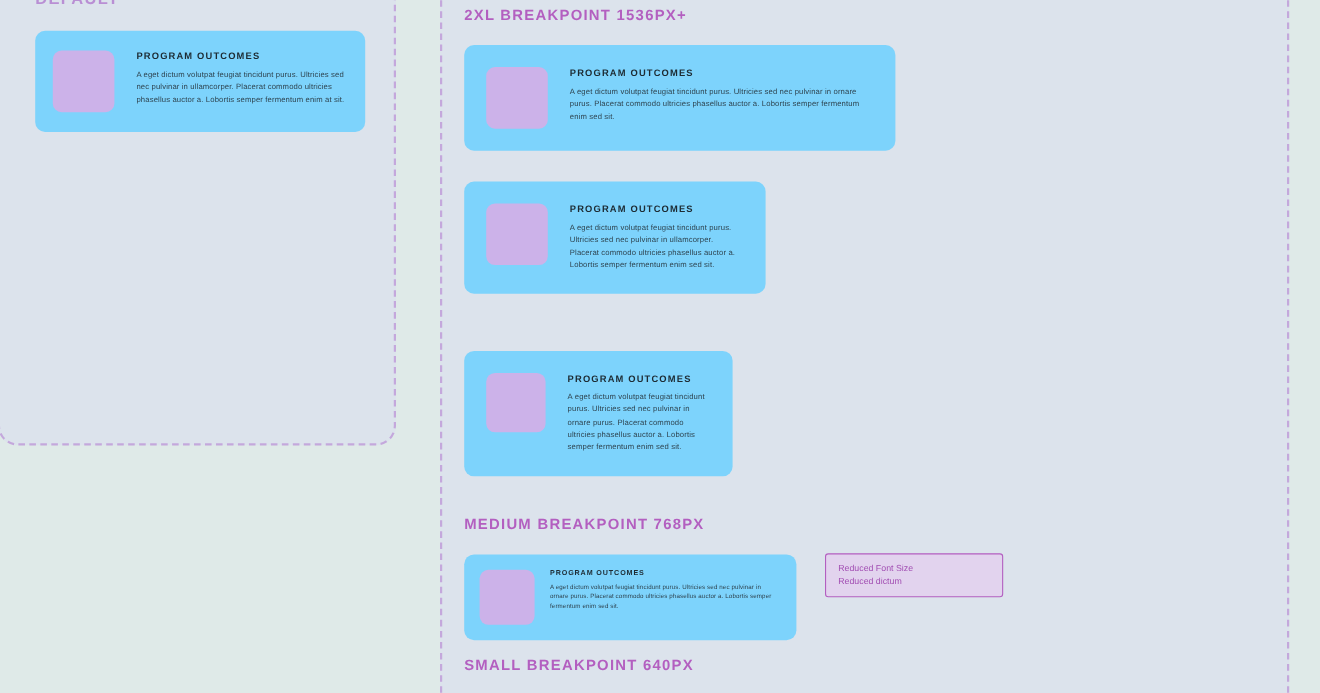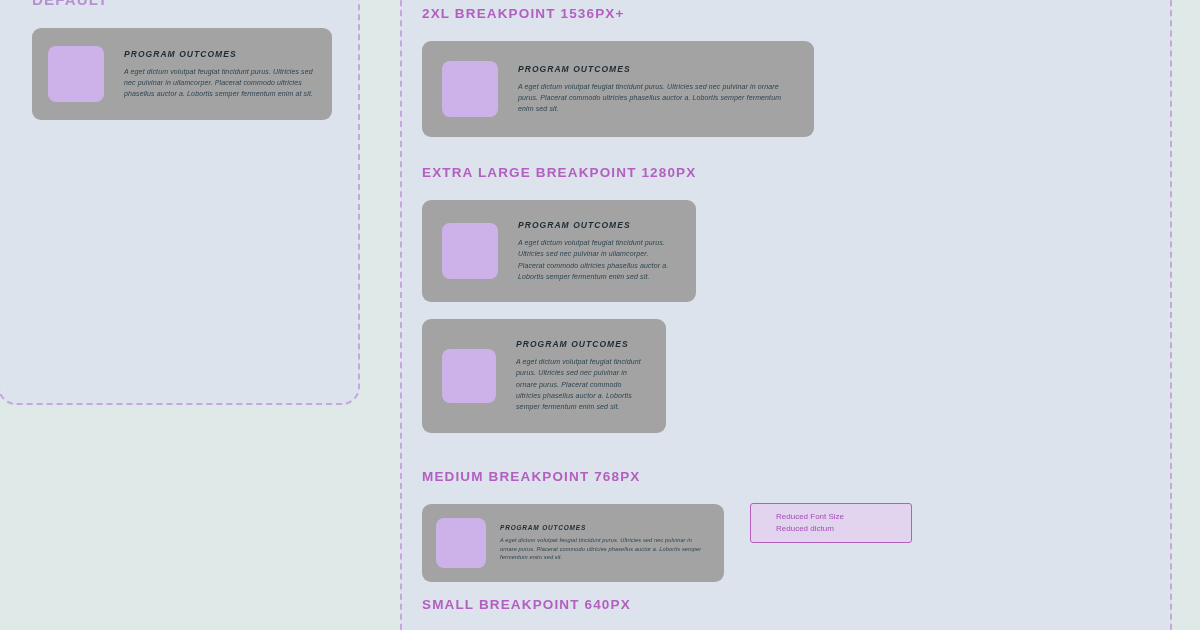--- a/index.html
+++ b/index.html
@@ -70,27 +70,26 @@
 
   
 
   .bp-block { position: absolute; left: 422px; }
 
   .bp-block > .section-title { display: block; margin-bottom: 20px; }
 
   
 
   .card {
-    background: #a3a3a3;
+    background: #7dd3fc;
     border-radius: 9px;
     display: flex;
-    align-items: center;
+    align-items: flex-start;
     gap: 20px;
     padding: 18px;
-    font-style: italic;
   }
 
   .card-thumb {
     background: #ccb2e9;
     border-radius: 8px;
     flex: 0 0 auto;
     width: 58px;
     height: 58px;
   }
 
@@ -131,21 +130,21 @@
   .card-md .card-heading { font-size: 6.5px; letter-spacing: 0.8px; margin-bottom: 5px; }
   .card-md .card-text { font-size: 5.6px; line-height: 1.6; }
 
   
 
   .annotation {
     position: absolute;
     border: 1.5px solid #b35fc0;
     background: #e2d3ee;
     border-radius: 3px;
-    padding: 7px 25px;
+    padding: 7px 11px;
   }
 
   .annotation-line {
     font-size: 8px;
     color: #a24fb3;
     line-height: 1.5;
     white-space: nowrap;
   }
 </style>
 </head>
@@ -172,21 +171,20 @@
     <div class="card card-2xl">
       <div class="card-thumb"></div>
       <div class="card-body">
         <div class="card-heading">PROGRAM OUTCOMES</div>
         <div class="card-text">A eget dictum volutpat feugiat tincidunt purus. Ultricies sed nec pulvinar in ornare purus. Placerat commodo ultricies phasellus auctor a. Lobortis semper fermentum enim sed sit.</div>
       </div>
     </div>
   </div>
 
   <div class="bp-block" style="top:165px;">
-    <div class="section-title">EXTRA LARGE BREAKPOINT 1280PX</div>
     <div class="card card-xl">
       <div class="card-thumb"></div>
       <div class="card-body">
         <div class="card-heading">PROGRAM OUTCOMES</div>
         <div class="card-text">A eget dictum volutpat feugiat tincidunt purus. Ultricies sed nec pulvinar in ullamcorper. Placerat commodo ultricies phasellus auctor a. Lobortis semper fermentum enim sed sit.</div>
       </div>
     </div>
   </div>
 
   <div class="bp-block" style="top:319px;">

